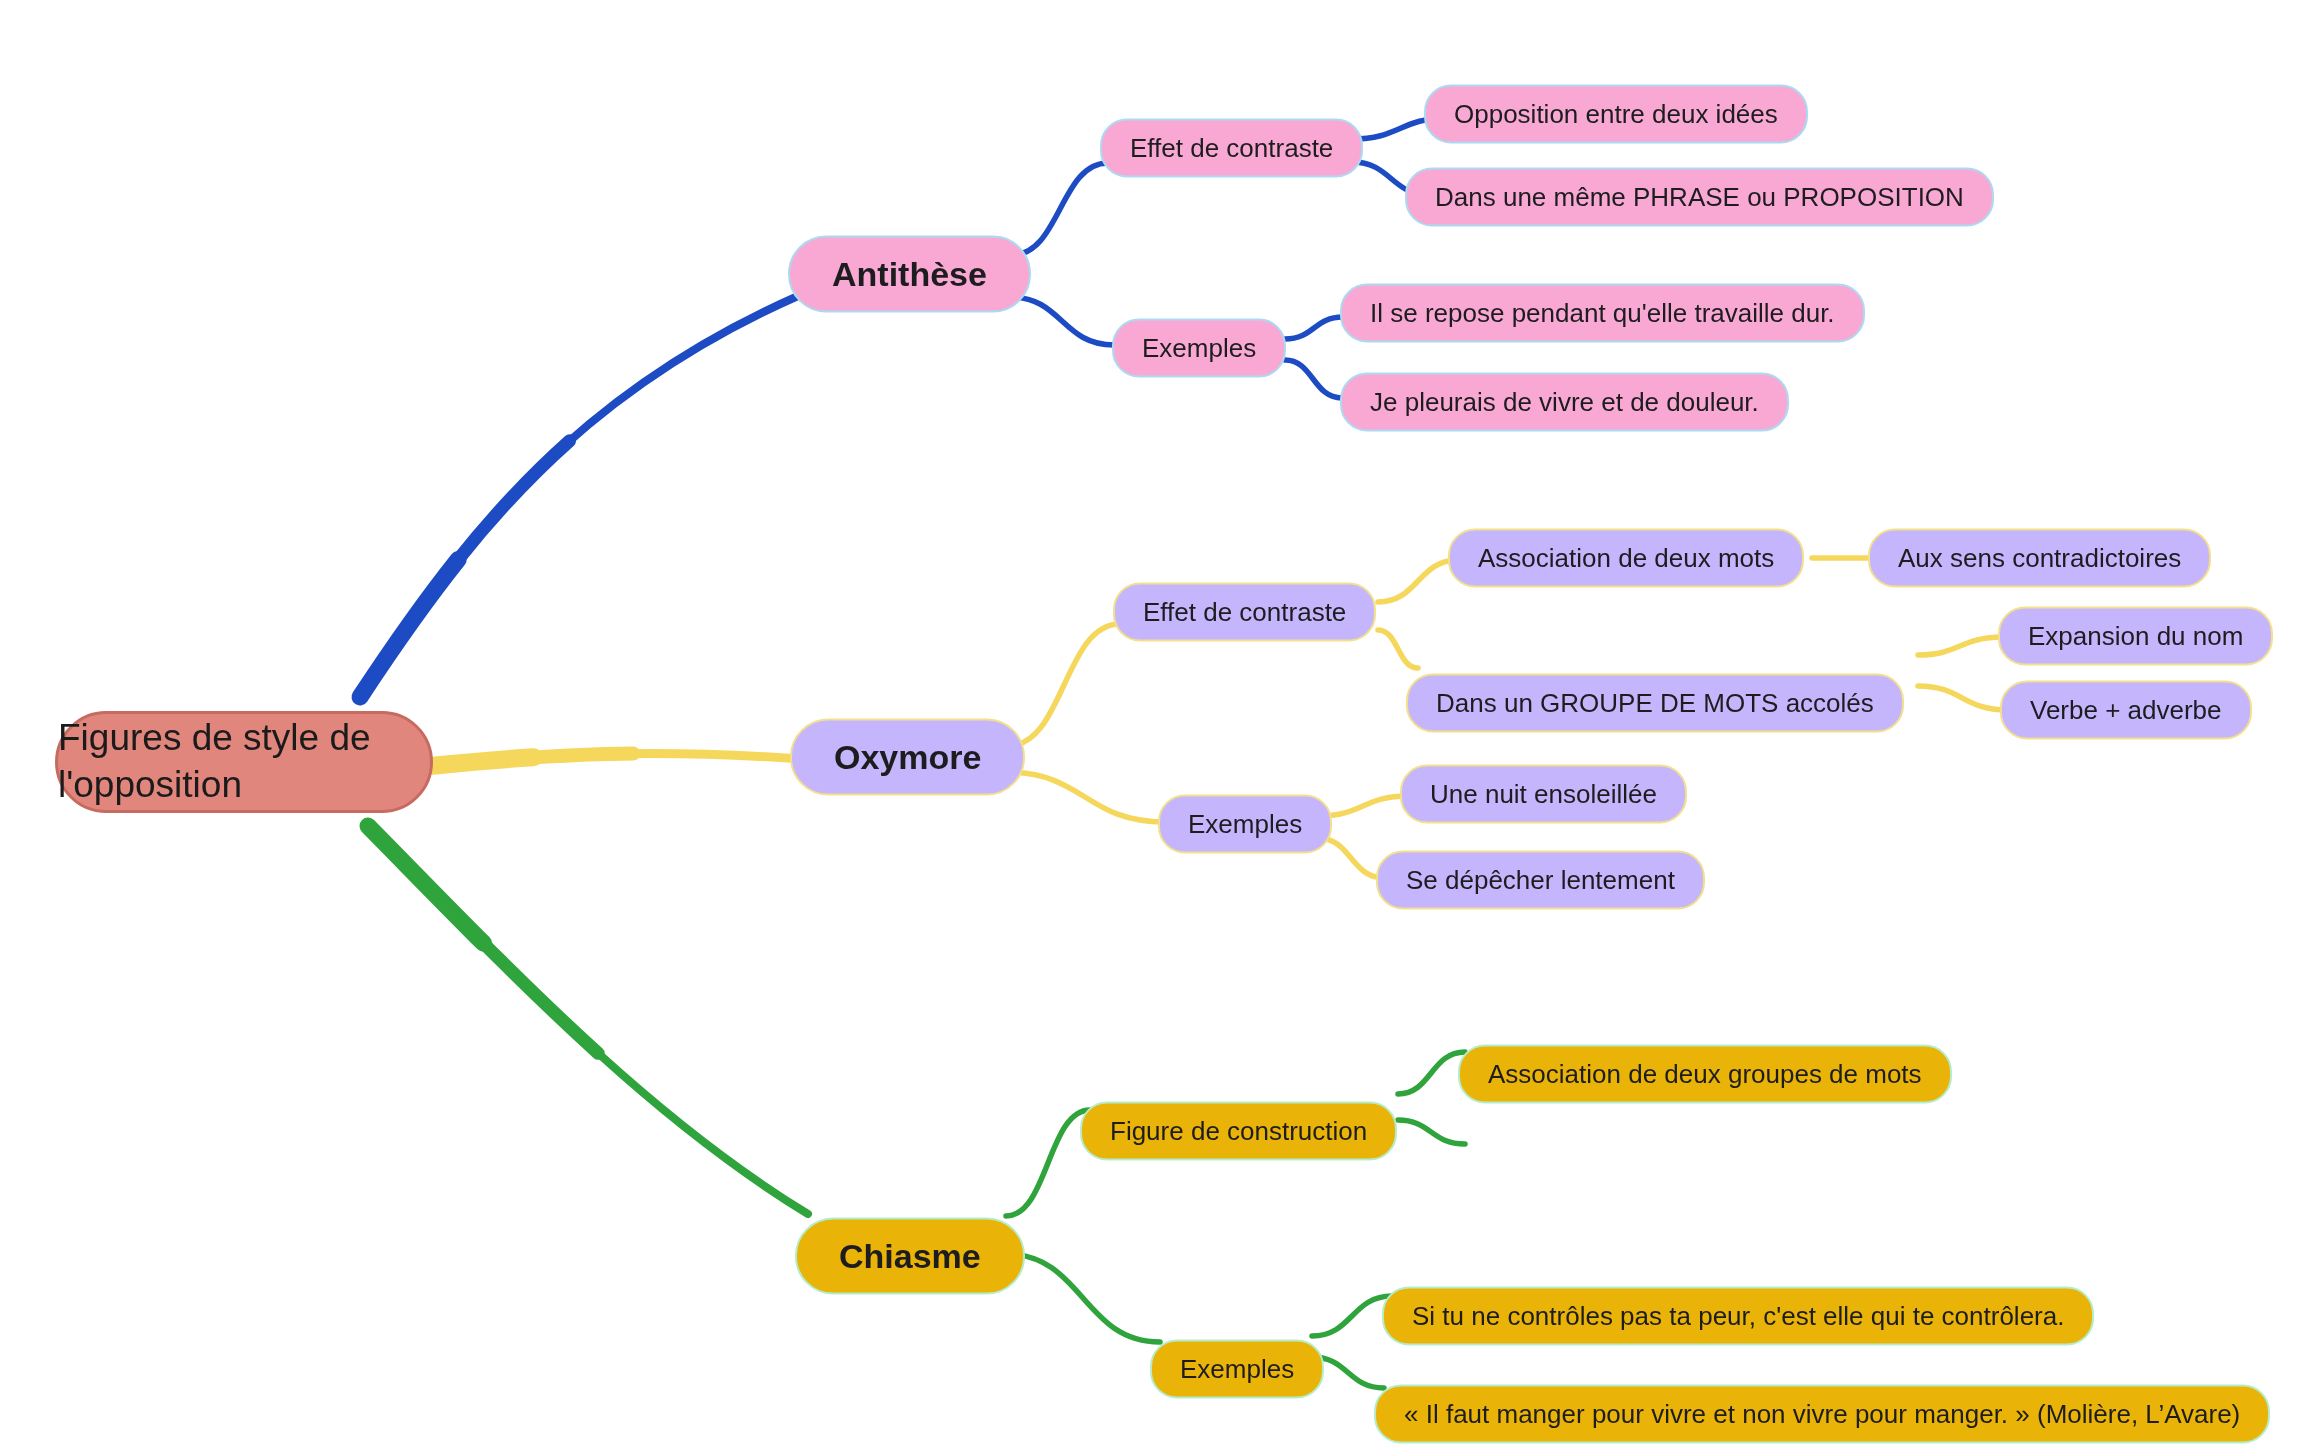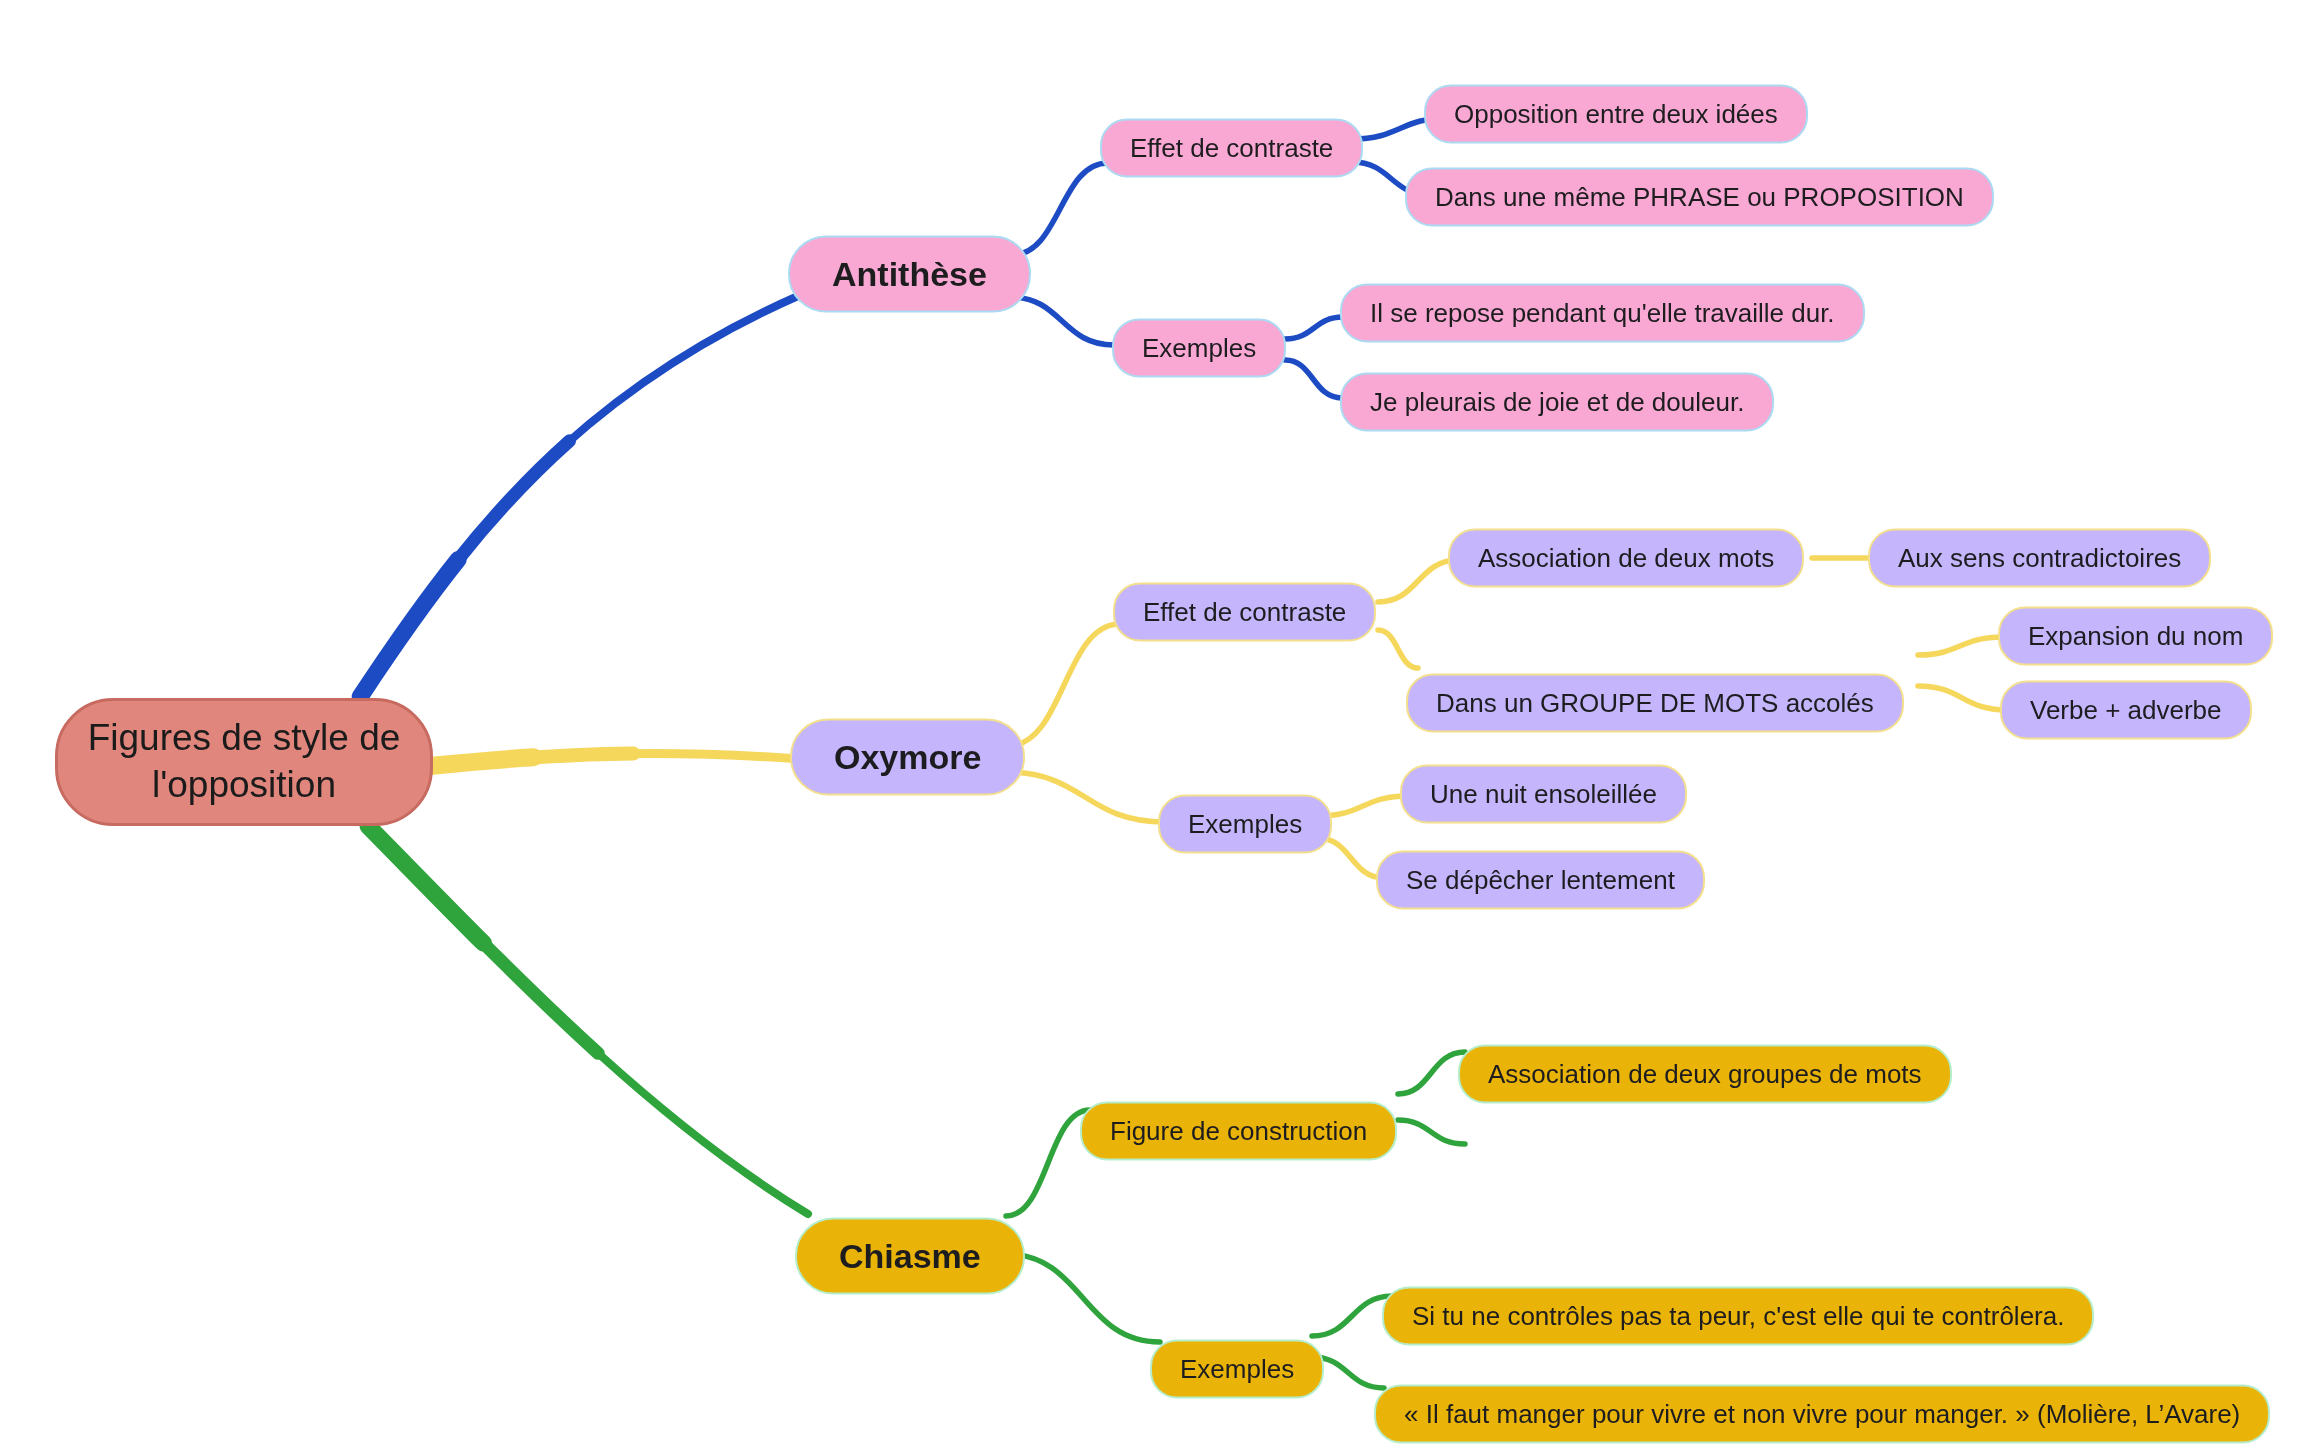--- a/index.html
+++ b/index.html
@@ -47,24 +47,24 @@
   }
   .c-blue   { background: #f9a8d4; border-color: #ABDAF2; }
   .c-yellow { background: #c4b5fd; border-color: #F3DF8C; }
   .c-green  { background: #eab308; border-color: #B5EDCA; margin-top: 24px; }
 
   .root-node {
     background: #E0867D;
     border: 3px solid #C76A60;
     border-radius: 58px;
     width: 378px;
-    height: 128px;
+    height: 102px;
     font-size: 37px;
     line-height: 1.26;
-    text-align: center;
+    text-align: left;
     white-space: normal;
     color: #1b1b1b;
   }
 </style>
 </head>
 <body>
 
 <div class="stage">
 
   <svg class="edges" viewBox="0 0 2324 1454" aria-hidden="true">
@@ -111,21 +111,21 @@
   </svg>
 
   <div class="node root-node" style="left:55px; top:762px;">Figures de style de l'opposition</div>
 
   <div class="node topic c-blue" style="left:788px; top:274px;">Antithèse</div>
   <div class="node leaf c-blue" style="left:1100px; top:148px;">Effet de contraste</div>
   <div class="node leaf c-blue" style="left:1424px; top:114px;">Opposition entre deux idées</div>
   <div class="node leaf c-blue" style="left:1405px; top:197px;">Dans une même PHRASE ou PROPOSITION</div>
   <div class="node leaf c-blue" style="left:1112px; top:348px;">Exemples</div>
   <div class="node leaf c-blue" style="left:1340px; top:313px;">Il se repose pendant qu'elle travaille dur.</div>
-  <div class="node leaf c-blue" style="left:1340px; top:402px;">Je pleurais de joie et de douleur.</div>
+  <div class="node leaf c-blue" style="left:1340px; top:402px;">Je pleurais de vivre et de douleur.</div>
 
   <div class="node topic c-yellow" style="left:790px; top:757px;">Oxymore</div>
   <div class="node leaf c-yellow" style="left:1113px; top:612px;">Effet de contraste</div>
   <div class="node leaf c-yellow" style="left:1448px; top:558px;">Association de deux mots</div>
   <div class="node leaf c-yellow" style="left:1868px; top:558px;">Aux sens contradictoires</div>
   <div class="node leaf c-yellow" style="left:1406px; top:683px;margin-top:20px;">Dans un GROUPE DE MOTS accolés</div>
   <div class="node leaf c-yellow" style="left:1998px; top:636px;">Expansion du nom</div>
   <div class="node leaf c-yellow" style="left:2000px; top:710px;">Verbe + adverbe</div>
   <div class="node leaf c-yellow" style="left:1158px; top:824px;">Exemples</div>
   <div class="node leaf c-yellow" style="left:1400px; top:794px;">Une nuit ensoleillée</div>

